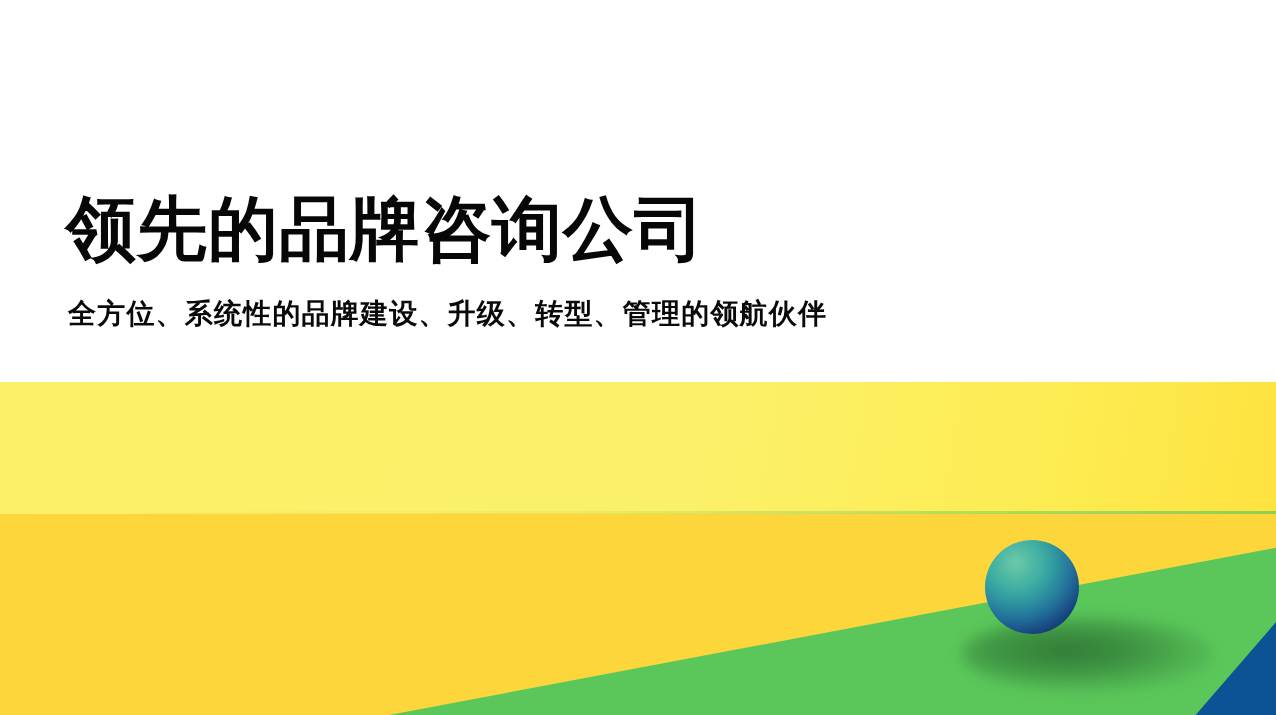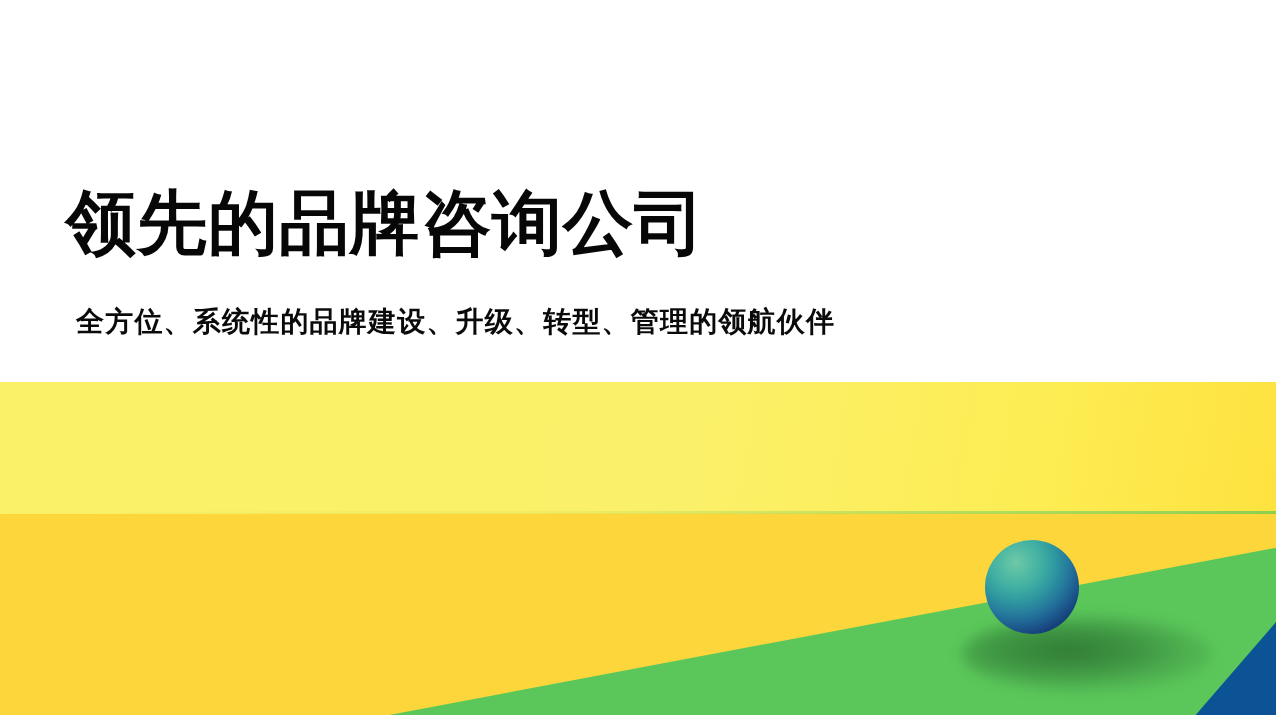--- a/index.html
+++ b/index.html
@@ -21,35 +21,35 @@
     position: absolute;
     left: 0;
     top: 0;
     width: 1276px;
     height: 382px;
     background: #ffffff;
   }
   #slide-title {
     position: absolute;
     left: 66px;
-    top: 189px;
+    top: 195px;
     margin: 0;
     font-family: "Liberation Serif", "DejaVu Serif", serif;
     font-weight: 700;
     font-size: 70px;
     line-height: 1.0;
     letter-spacing: 1px;
     color: #070707;
     white-space: nowrap;
   }
   #slide-subtitle {
     position: absolute;
     left: 68px;
     top: 300px;
-    margin: 8px;
+    margin: 0;
     font-family: "Liberation Sans", "DejaVu Sans", sans-serif;
     font-weight: 700;
     font-size: 28px;
     line-height: 1.0;
     letter-spacing: 1.2px;
     color: #0a0a0a;
     white-space: nowrap;
   }
 
   

